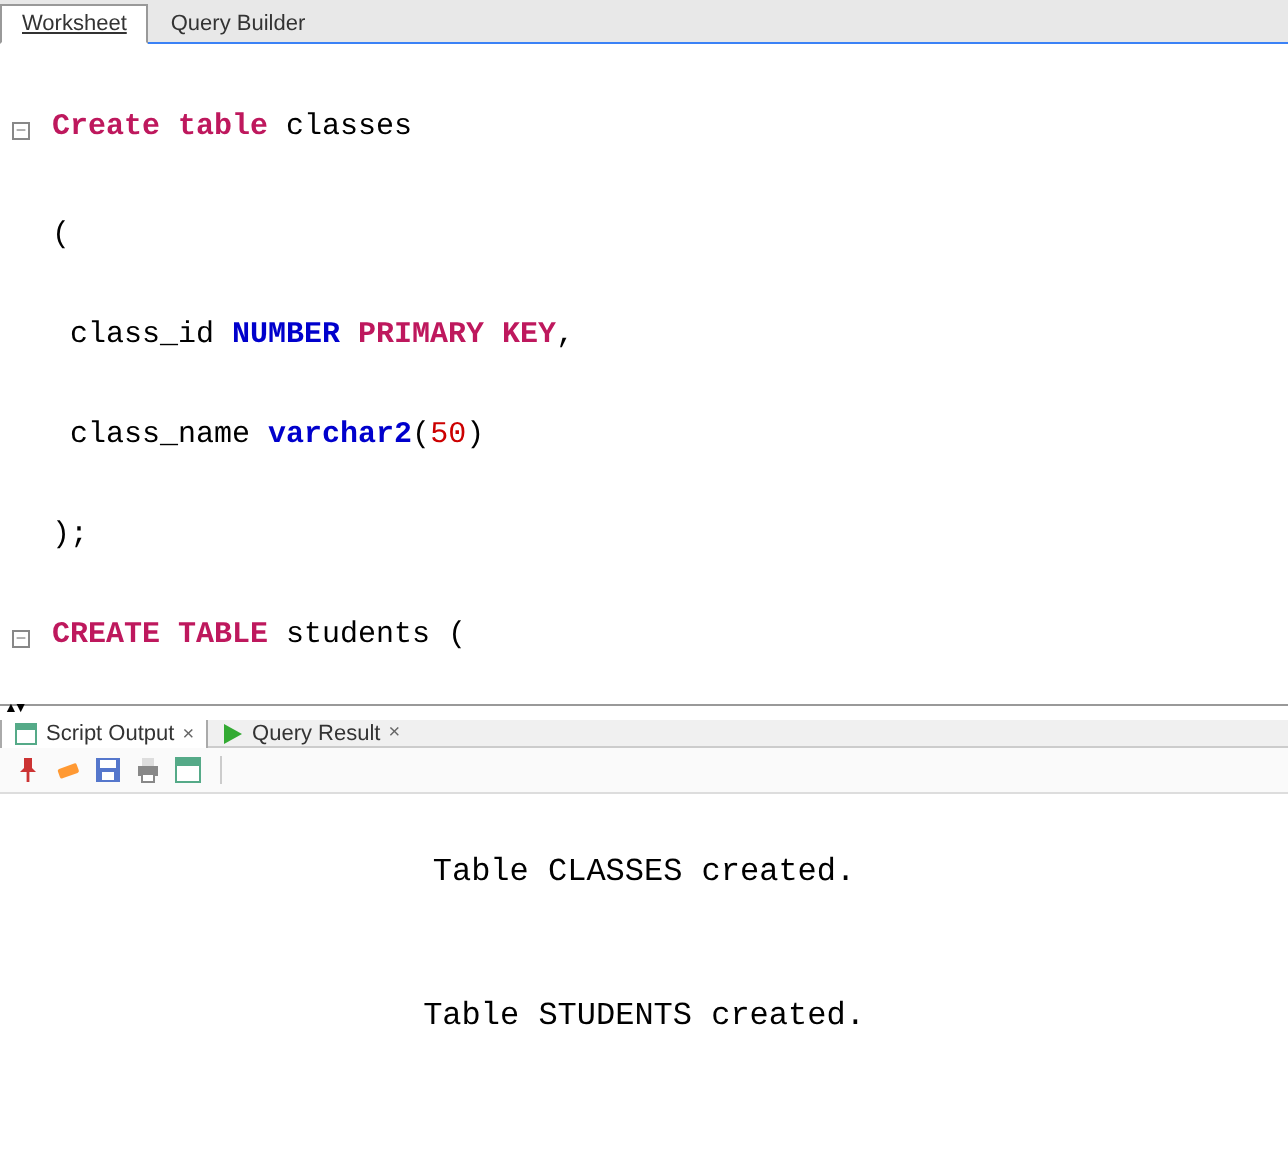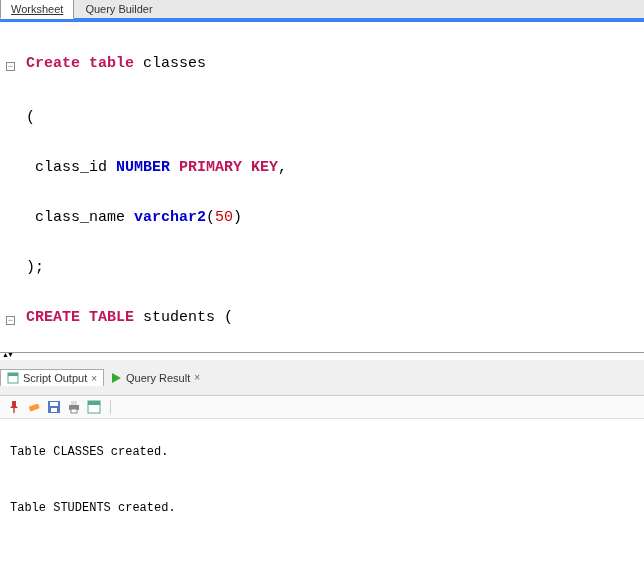--- a/index.html
+++ b/index.html
@@ -8,21 +8,21 @@
   font-size: 12px;
   background: #fff;
   width: 644px;
   height: 583px;
   overflow: hidden;
   display: flex;
   flex-direction: column;
 }
 .tabs {
   display: flex;
-  border-bottom: 4px solid #3b82f6;
+  border-bottom: 1px solid #3b82f6;
   background: #e8e8e8;
   height: 22px;
   align-items: flex-end;
 }
 .tab {
   padding: 3px 10px;
   font-size: 11px;
   color: #333;
   cursor: pointer;
   border: 1px solid transparent;
@@ -86,21 +86,21 @@
   color: #000;
   position: absolute;
   left: 2px;
   top: -2px;
 }
 .output-tabs {
   display: flex;
   align-items: center;
   border-bottom: 1px solid #ccc;
   background: #f0f0f0;
-  height: 36px;
+  height: 14px;
 }
 .otab {
   display: flex;
   align-items: center;
   gap: 4px;
   padding: 2px 6px;
   font-size: 11px;
   color: #333;
   cursor: pointer;
 }
@@ -131,25 +131,26 @@
   justify-content: center;
   cursor: pointer;
 }
 .tb-sep {
   width: 1px; height: 14px;
   background: #ccc;
   margin: 0 4px;
 }
 .output-body {
   font-family: "Courier New", monospace;
-  font-size: 12px;
+  font-size: 16px;
   padding: 12px 10px;
   white-space: pre;
   flex: 1;
   overflow: auto;
+  text-align: center;
 }
 </style>
 </head>
 <body>
 
 <div class="tabs">
   <div class="tab active">Worksheet</div>
   <div class="tab">Query Builder</div>
 </div>
 

